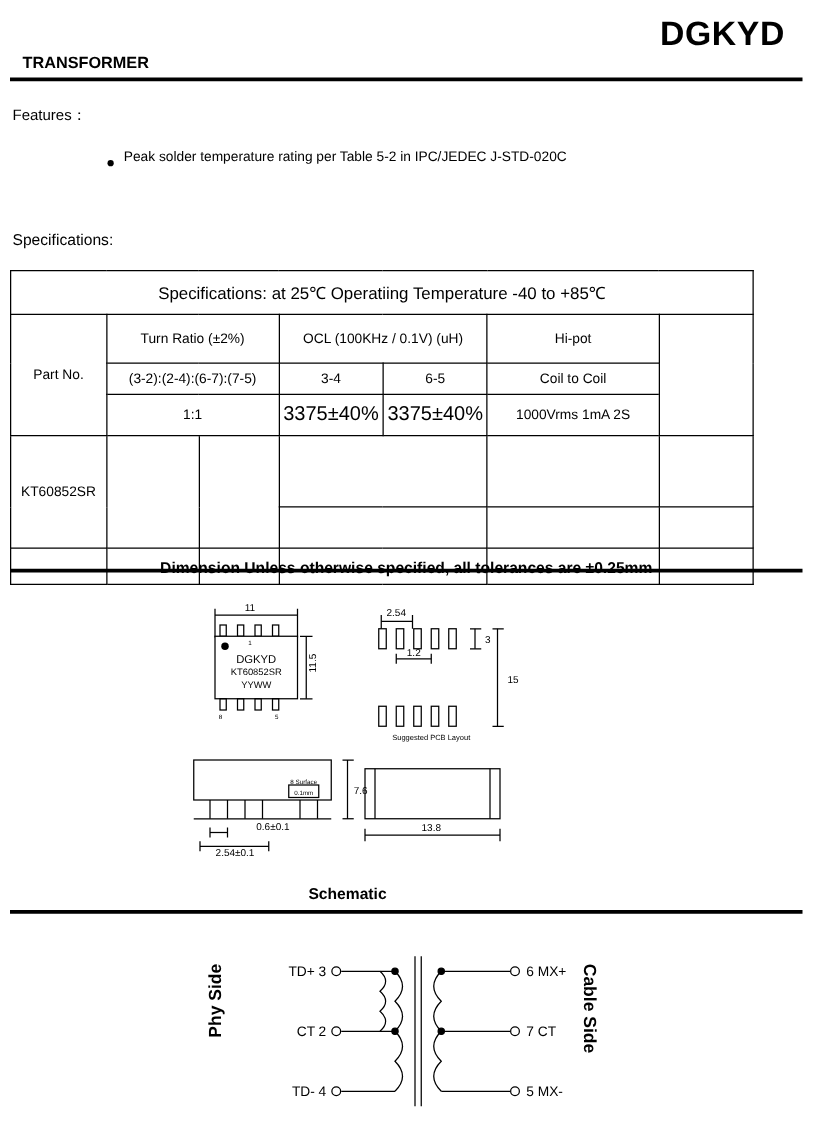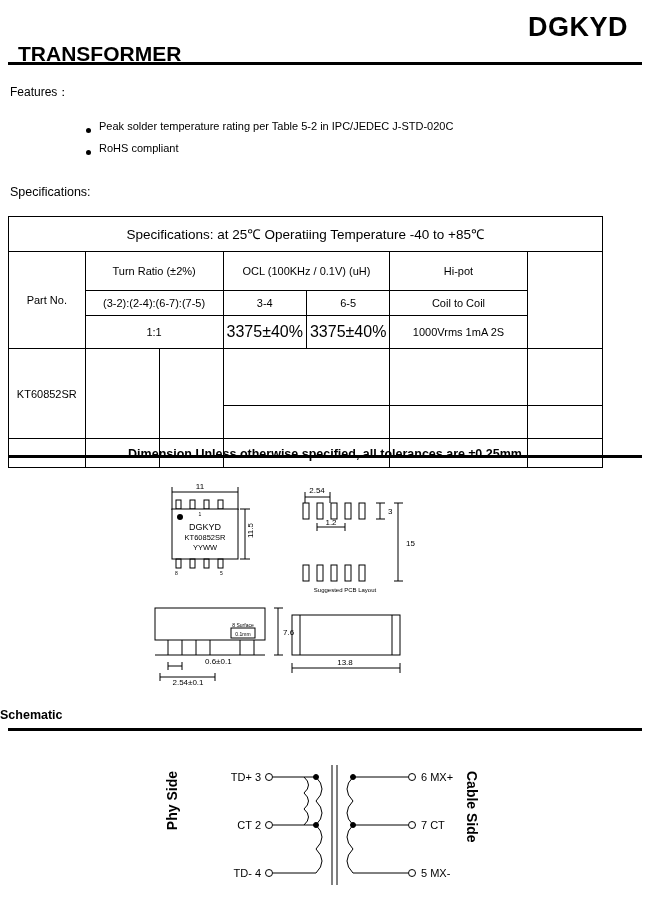--- a/index.html
+++ b/index.html
@@ -14,21 +14,21 @@
   .page{position:relative;width:650px;height:909px;}
 
   
   .brand{
     position:absolute;top:12px;right:22px;
     font-size:27px;font-weight:bold;letter-spacing:0.5px;
     color:#000;
   }
   .doc-title{
     position:absolute;top:42px;left:18px;
-    font-size:21px;font-weight:bold;text-decoration:underline;
+    font-size:13px;font-weight:bold;
   }
   .rule-top{
     position:absolute;top:62px;left:8px;width:634px;height:3px;background:#000;
   }
 
   
   .features-title{
     position:absolute;top:84px;left:10px;font-size:12px;font-weight:normal;
   }
   .bullets{position:absolute;top:120px;left:86px;}
@@ -65,21 +65,21 @@
   .dim-title{
     position:absolute;top:447px;left:0;width:650px;text-align:center;
     font-size:12.5px;font-weight:bold;
   }
   .rule-dim{position:absolute;top:455px;left:8px;width:634px;height:3px;background:#000;}
 
   .drawings{position:absolute;top:470px;left:0;width:536px;height:230px;}
 
   
   .sch-title{
-    position:absolute;top:708px;left:0;width:556px;
+    position:absolute;top:708px;left:0;width:556px;text-align:center;
     font-size:12.5px;font-weight:bold;
   }
   .rule-sch{position:absolute;top:728px;left:8px;width:634px;height:3px;background:#000;}
   .schematic{position:absolute;top:735px;left:16px;width:638px;height:174px;text-align:right;}
 
   .vtext{
     position:absolute;
     font-size:14px;font-weight:bold;
     writing-mode:vertical-rl;
     text-orientation:mixed;
@@ -93,24 +93,20 @@
 
   <div class="brand">DGKYD</div>
   <div class="doc-title">TRANSFORMER</div>
   <div class="rule-top"></div>
 
   <div class="features-title">Features：</div>
   <div class="bullets">
     <div class="bullet-row">
       <span class="dot"></span>
       <span class="bullet-text">Peak solder temperature rating per Table 5-2 in IPC/JEDEC J-STD-020C</span>
-    </div>
-    <div class="bullet-row">
-      <span class="dot"></span>
-      <span class="bullet-text">RoHS compliant</span>
     </div>
   </div>
 
   <div class="spec-title">Specifications:</div>
 
   <table class="spec">
     <tbody>
         <tr class="row-head">
       <td colspan="7">Specifications: at 25℃ Operatiing Temperature -40 to +85℃</td>
     </tr>

